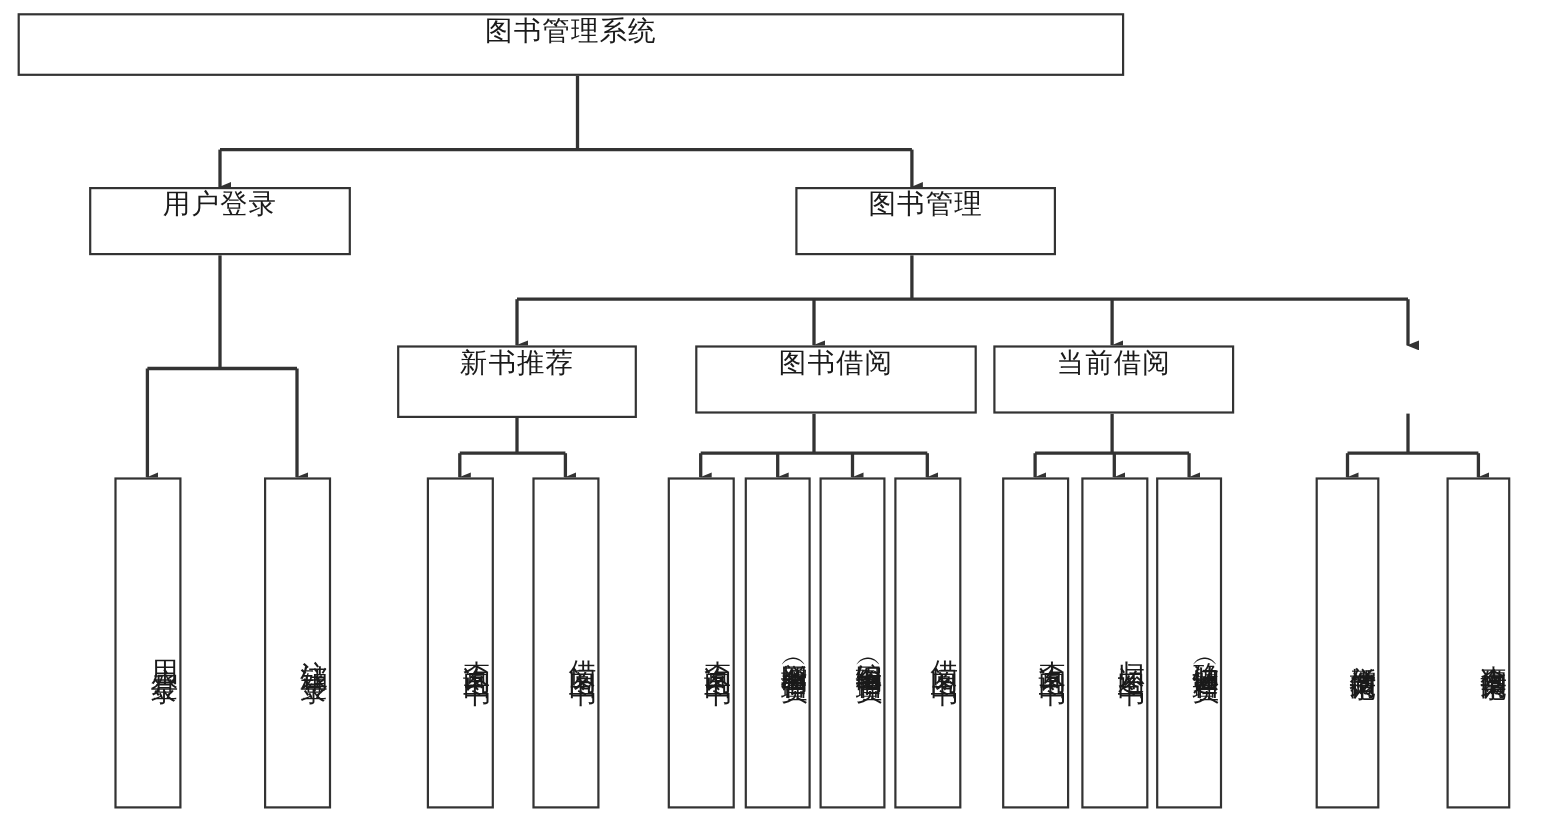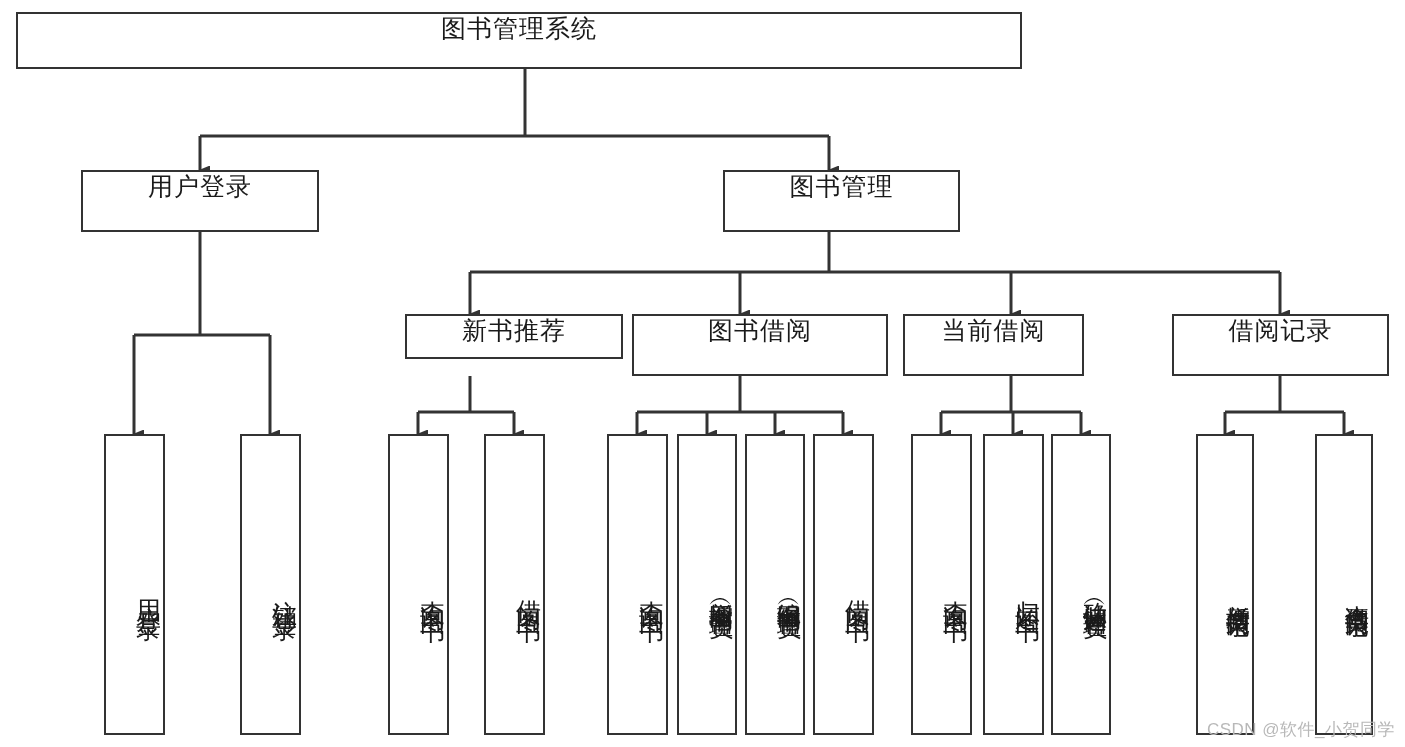--- a/index.html
+++ b/index.html
@@ -126,31 +126,28 @@
     <span class="lbl">图书管理系统</span>
   </div>
 
   <div class="node horiz" style="left: 81px; top: 170px; width: 238px; height: 62px;">
     <span class="lbl">用户登录</span>
   </div>
   <div class="node horiz" style="left: 711px; top: 170px; width: 237px; height: 62px; margin-left: 12px;">
     <span class="lbl">图书管理</span>
   </div>
 
-  <div class="node horiz" style="left: 361px; top: 314px; width: 218px; height: 45px; margin-left: 44px;">
+  <div class="node horiz" style="left: 361px; top: 314px; width: 218px; height: 66px;">
     <span class="lbl">新书推荐</span>
   </div>
   <div class="node horiz" style="left: 632px; top: 314px; width: 256px; height: 62px;">
     <span class="lbl">图书借阅</span>
   </div>
-  <div class="node horiz" style="left: 903px; top: 314px; width: 181px; height: 62px;">
+  <div class="node horiz" style="left: 903px; top: 314px; width: 219px; height: 62px;">
     <span class="lbl">当前借阅</span>
-  </div>
-  <div class="node horiz" style="left: 1172px; top: 314px; width: 217px; height: 62px;">
-    <span class="lbl">借阅记录</span>
   </div>
 
   <div class="node leaf" style="left: 104px; top: 434px; width: 61px; height: 301px;">
     <span class="lbl">用户登录</span>
   </div>
   <div class="node leaf" style="left: 240px; top: 434px; width: 61px; height: 301px;">
     <span class="lbl">注销登录</span>
   </div>
   <div class="node leaf" style="left: 388px; top: 434px; width: 61px; height: 301px;">
     <span class="lbl">查询图书</span>
@@ -179,14 +176,13 @@
   <div class="node leaf tight" style="left: 1051px; top: 434px; width: 60px; height: 301px;">
     <span class="lbl">确认归还（管理员）</span>
   </div>
   <div class="node leaf tight" style="left: 1196px; top: 434px; width: 58px; height: 301px;">
     <span class="lbl">新增借阅记录</span>
   </div>
   <div class="node leaf tight" style="left: 1315px; top: 434px; width: 58px; height: 301px;">
     <span class="lbl">查询借阅记录</span>
   </div>
 
-  <div id="watermark">CSDN @软件_小贺同学</div>
 </div>
 
 </body></html>

